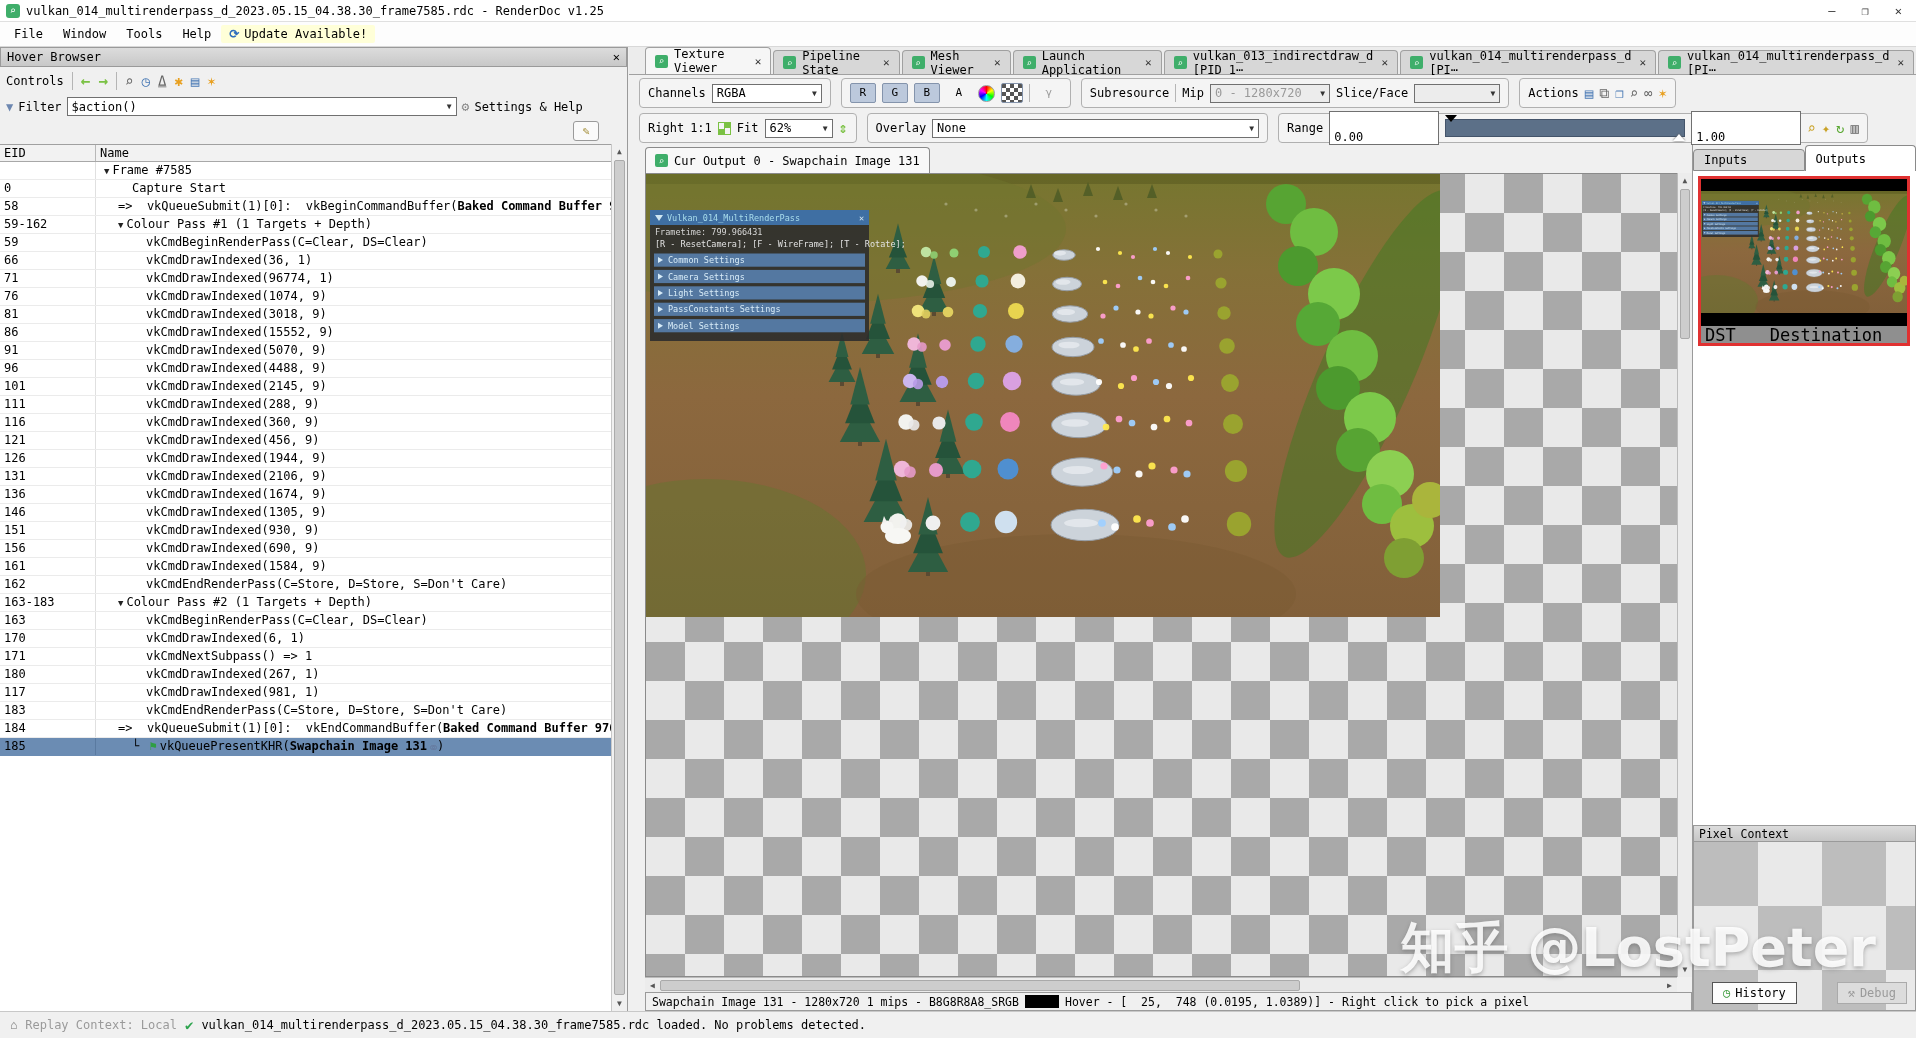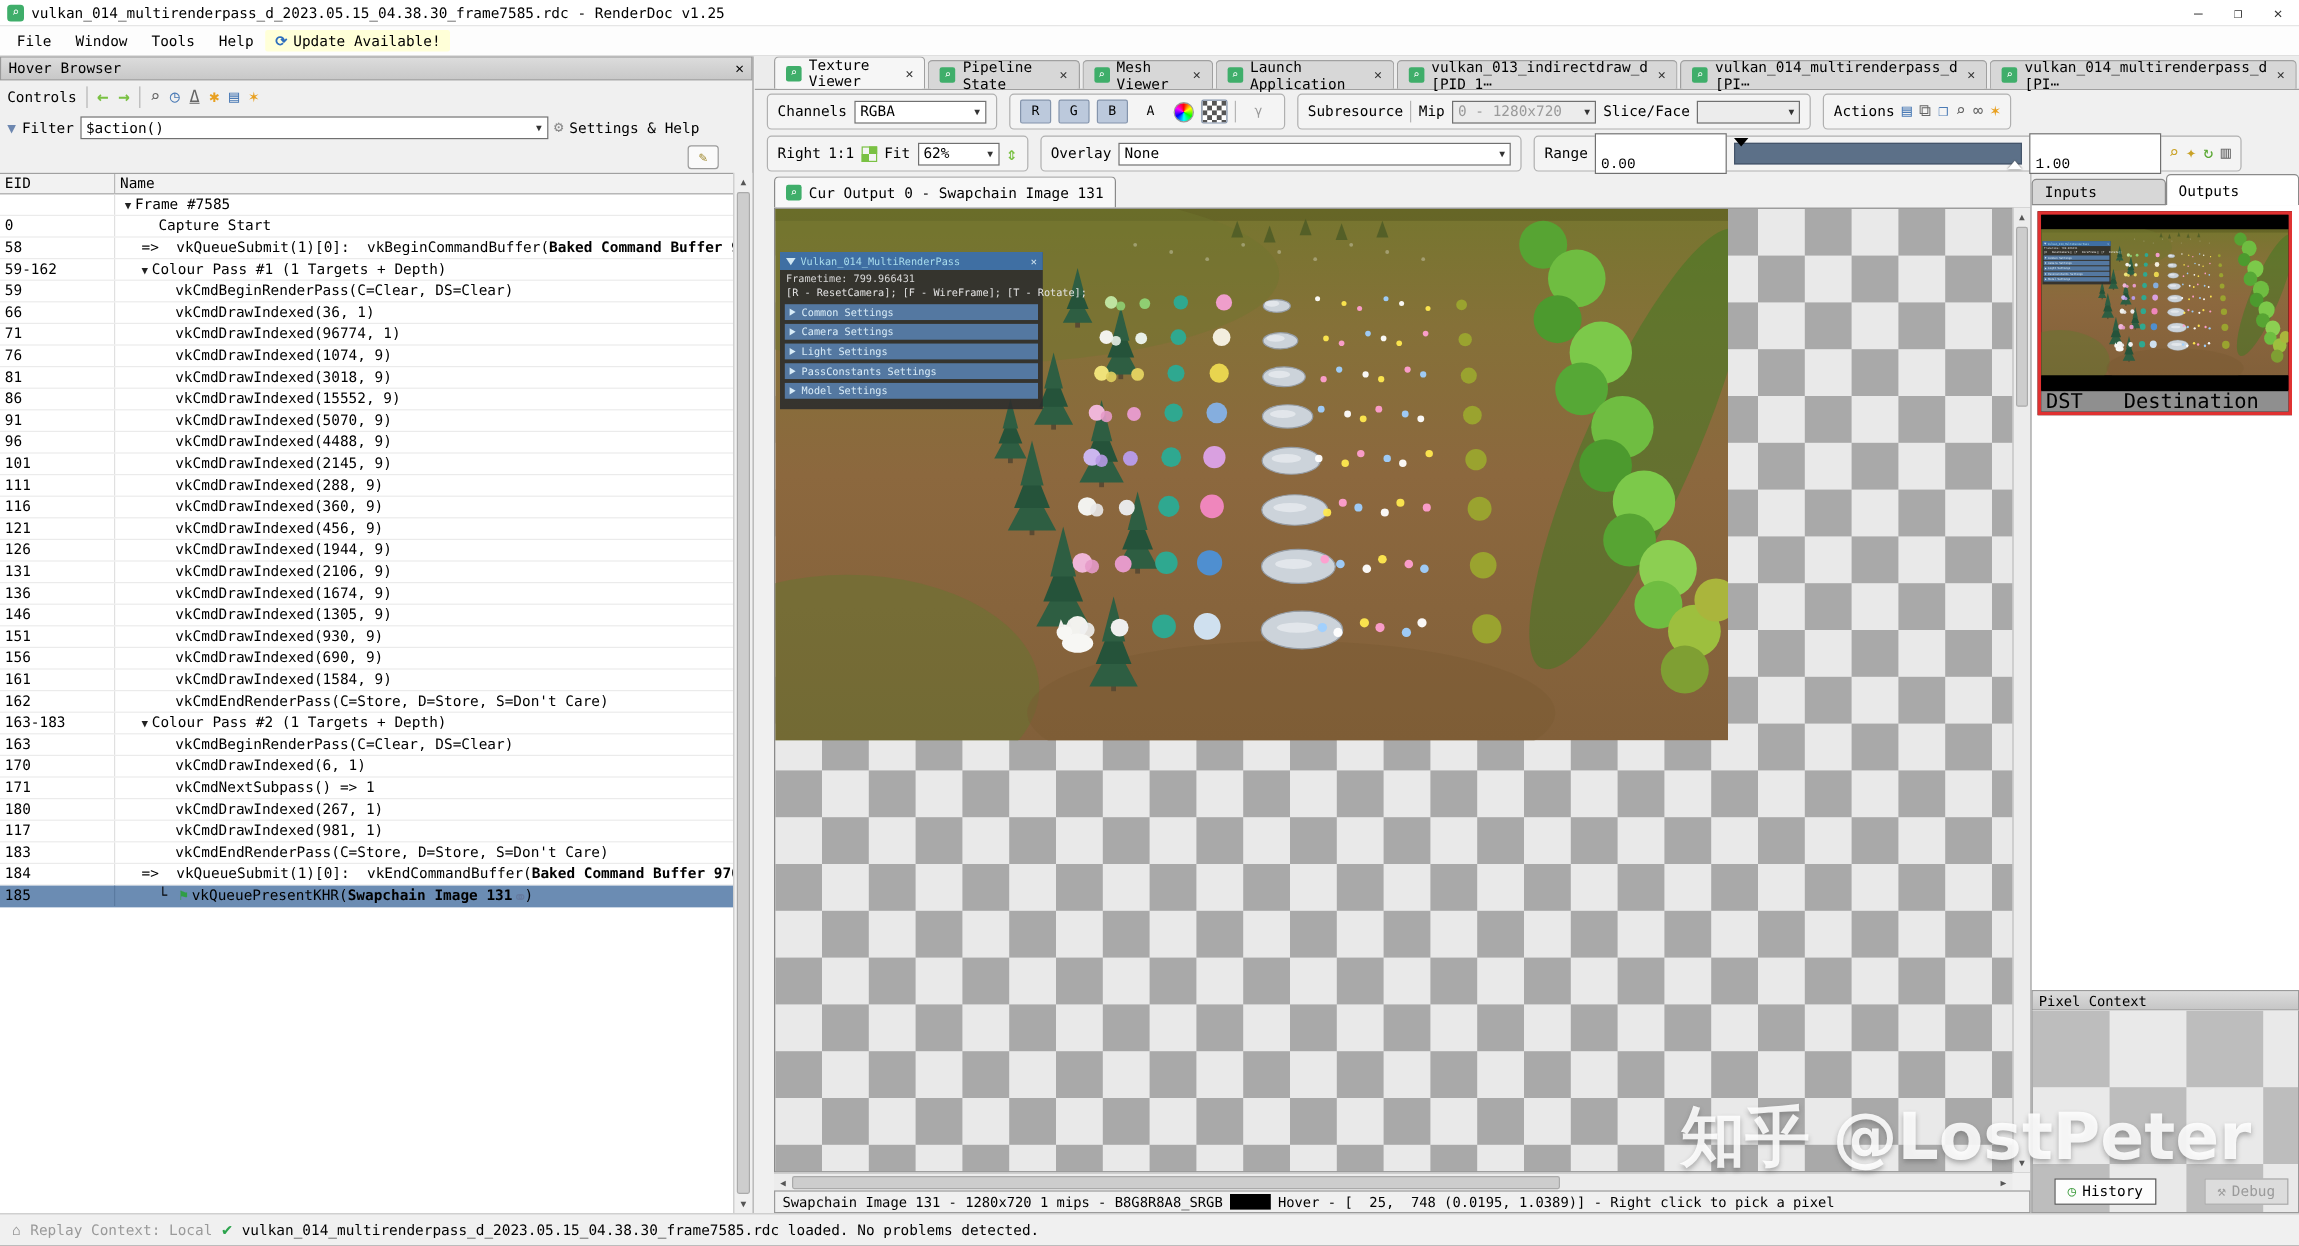--- a/index.html
+++ b/index.html
@@ -80,21 +80,21 @@
       background:conic-gradient(#f00,#ff0,#0f0,#0ff,#00f,#f0f,#f00);border:1px solid #999;}
   .checkbtn{width:22px;height:20px;border:1px solid #8494ac;background:
       repeating-conic-gradient(#fff 0 25%,#555 0 50%) 0 0/8px 8px;border-radius:2px;}
   .combo.small{width:70px;} .combo.mip{width:120px;color:#9a9a9a;background:#ececec;}
   .combo.slice{width:86px;background:#ececec;} .combo.zoomv{width:68px;}
   .combo.overlayv{width:327px;}
   .fiticon{display:inline-block;width:13px;height:13px;
       background:conic-gradient(#7ac143 0 25%,transparent 0 50%,#7ac143 0 75%,transparent 0) 0 0/13px 13px;
       outline:1px solid #7ac143;outline-offset:-1px;}
   .greenico{color:#7ac143;font-size:15px;font-weight:bold;}
-  .rangein{width:110px;height:20px;background:#fff;border:1px solid #707070;padding:16px 4px;line-height:18px;font-family:Liberation Mono, monospace;}
+  .rangein{width:110px;height:20px;background:#fff;border:1px solid #707070;padding:16px 4px;line-height:18px;}
   .rslider{position:relative;width:240px;height:18px;background:#5c7088;border:1px solid #44546a;}
   .rslider .mk-l{position:absolute;left:-1px;top:-5px;width:0;height:0;
       border-left:6px solid transparent;border-right:6px solid transparent;border-top:7px solid #000;}
   .rslider .mk-r{position:absolute;right:-1px;bottom:-5px;width:0;height:0;
       border-left:6px solid transparent;border-right:6px solid transparent;border-bottom:7px solid #fff;
       filter:drop-shadow(0 0 1px #555);}
   .ticon{font-size:14px;color:#666;}
   .ticon.gold{color:#c9a227;} .ticon.green{color:#5aa832;}
   
   .tv-panel{position:absolute;left:16px;top:98px;width:1047px;bottom:0;}

